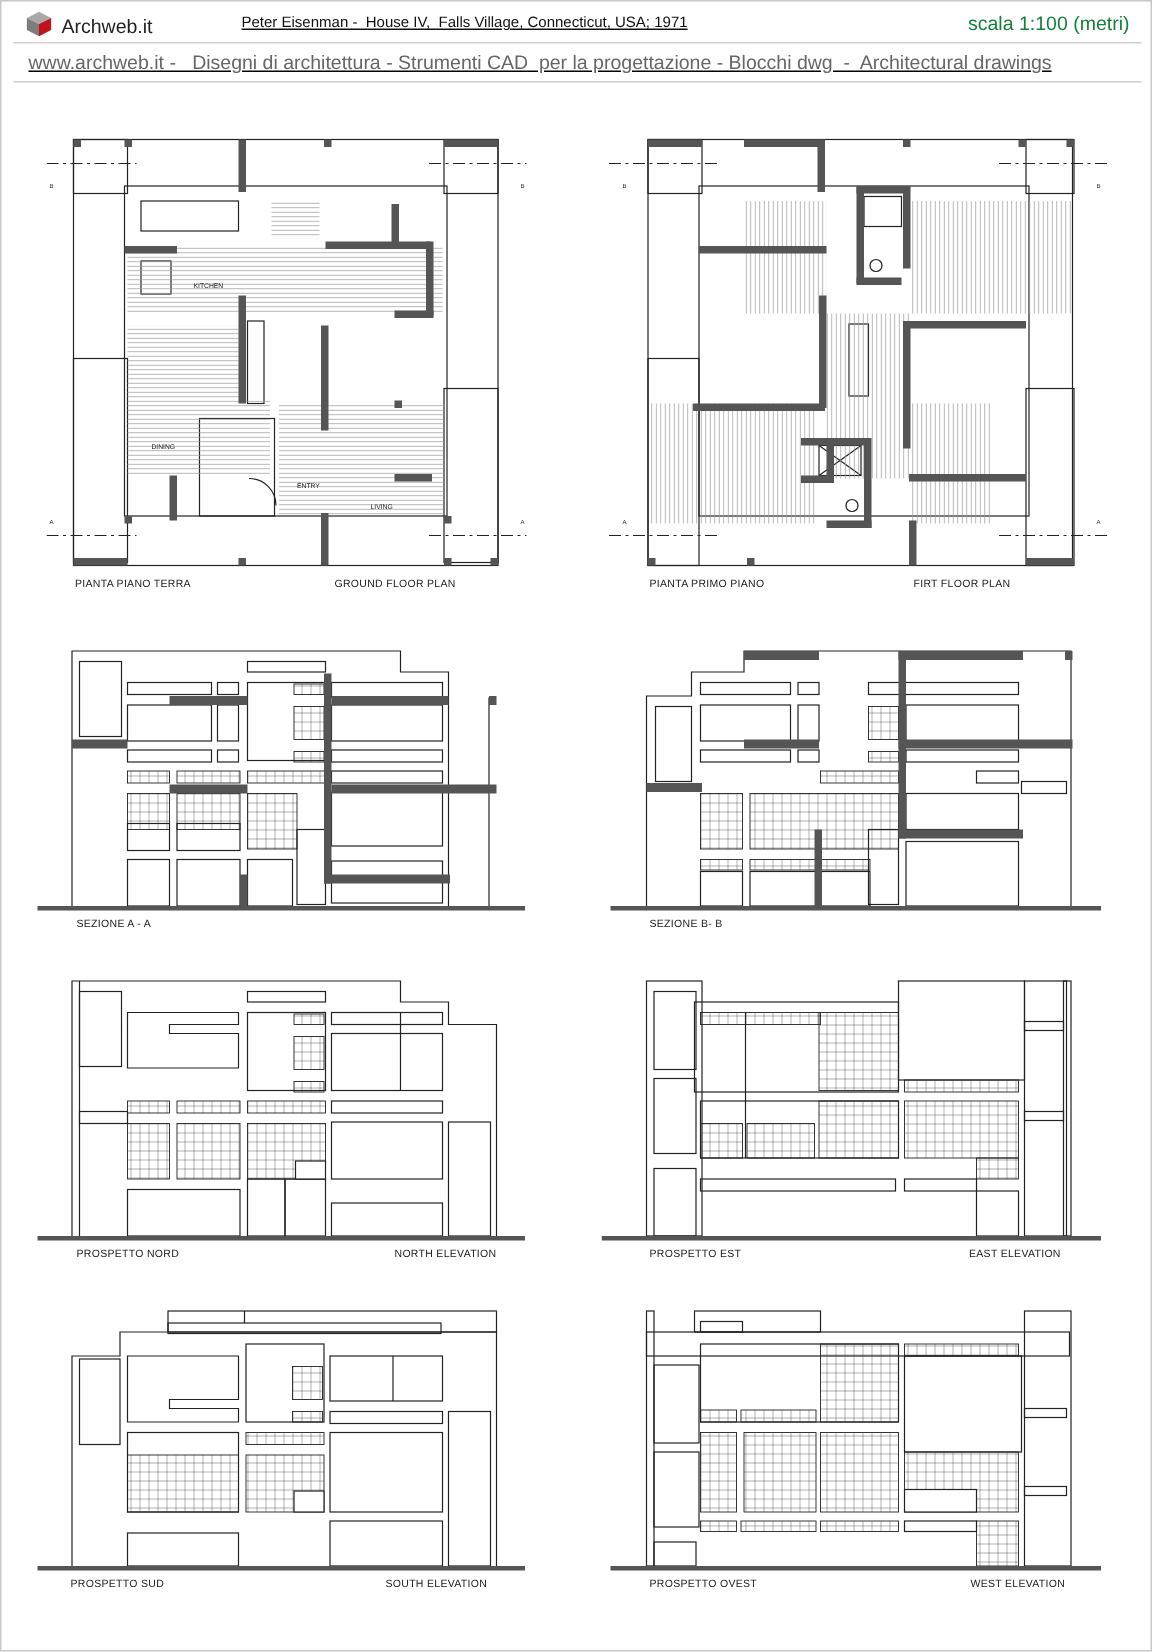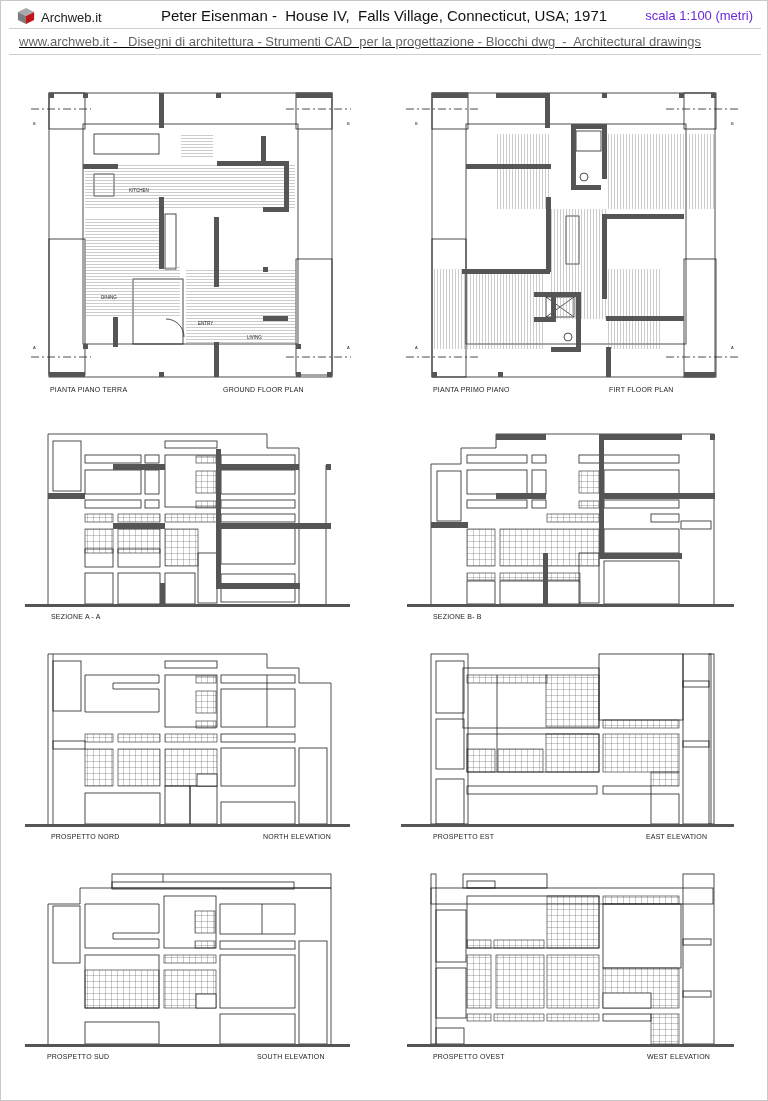--- a/index.html
+++ b/index.html
@@ -2,22 +2,22 @@
 <html><head>
   <meta charset="utf-8">
   <style>
     html, body { margin: 0; padding: 0; background: #ffffff; }
     body { width: 768px; height: 1101px; position: relative; overflow: hidden; font-family: "Liberation Sans", sans-serif; }
     .sheet { position: absolute; left: 0; top: 0; width: 766px; height: 1099px; border: 1px solid #c8c8c8; background: #fff; }
     .hdr1 { position: absolute; left: 8px; top: 2px; width: 752px; height: 25px; border-bottom: 1px solid #cfcfcf; display: flex; align-items: center; }
     .logo { display: flex; align-items: flex-end; margin-left: 8px; width: 128px; }
     .logo-icon { width: 18px; height: 18px; margin-right: 6px; }
     .logo-text { font-size: 13px; color: #222; }
-    .title { font-size: 15px; color: #111; margin-left: 16px; white-space: pre; }
-    .scale { position: absolute; right: 8px; font-size: 13px; color: #6d28d9; }
+    .title { font-size: 10px; color: #111; margin-left: 16px; white-space: pre; text-decoration: underline; }
+    .scale { position: absolute; right: 8px; font-size: 13px; color: #15803d; }
     .hdr2 { position: absolute; left: 8px; top: 28px; width: 752px; height: 25px; border-bottom: 1px solid #cfcfcf; display: flex; align-items: center; text-decoration: underline; }
     .sub { font-size: 13px; color: #666; margin-left: 10px; white-space: pre; }
     .drawing { position: absolute; }
     .lbl { position: absolute; font-size: 7px; color: #222; letter-spacing: 0.2px; white-space: nowrap; }
     svg text { font-family: "Liberation Sans", sans-serif; }
   </style>
 </head>
 <body>
 
 <div class="sheet">

